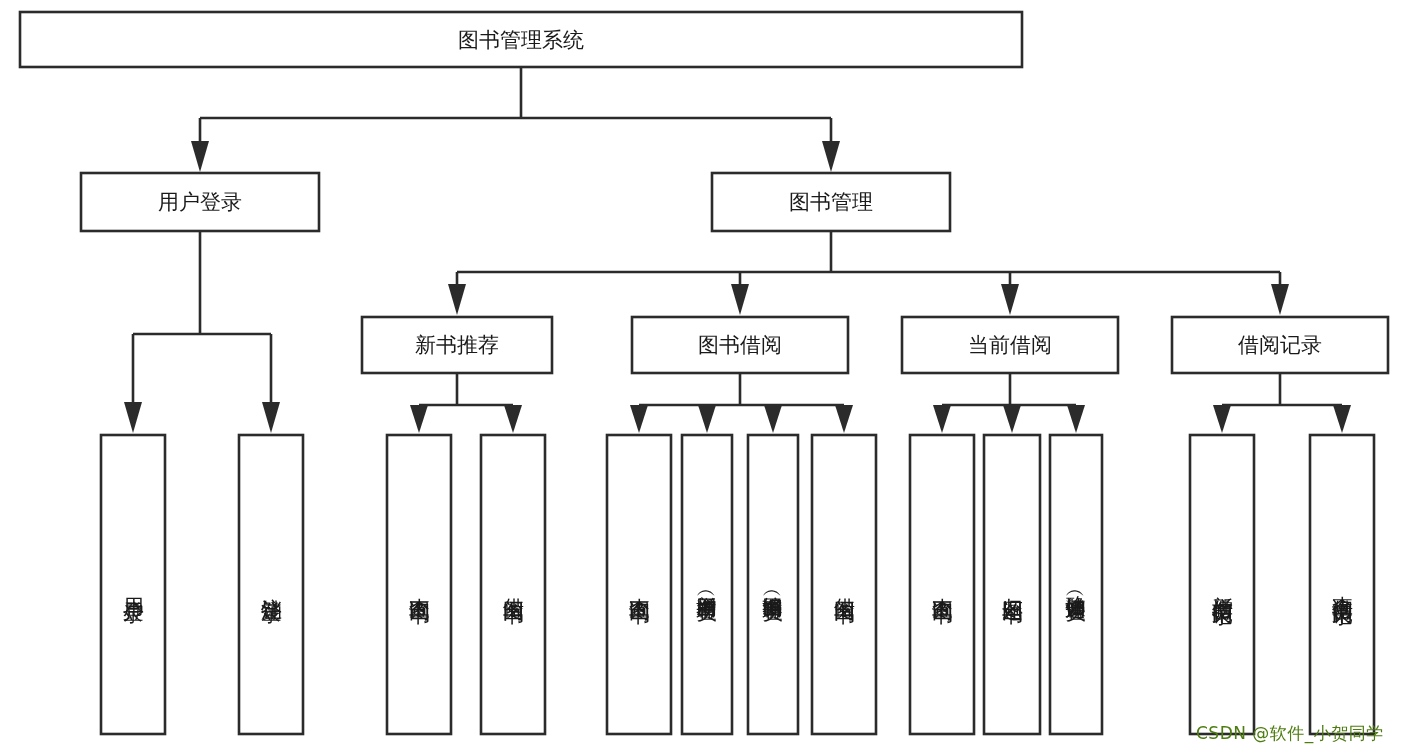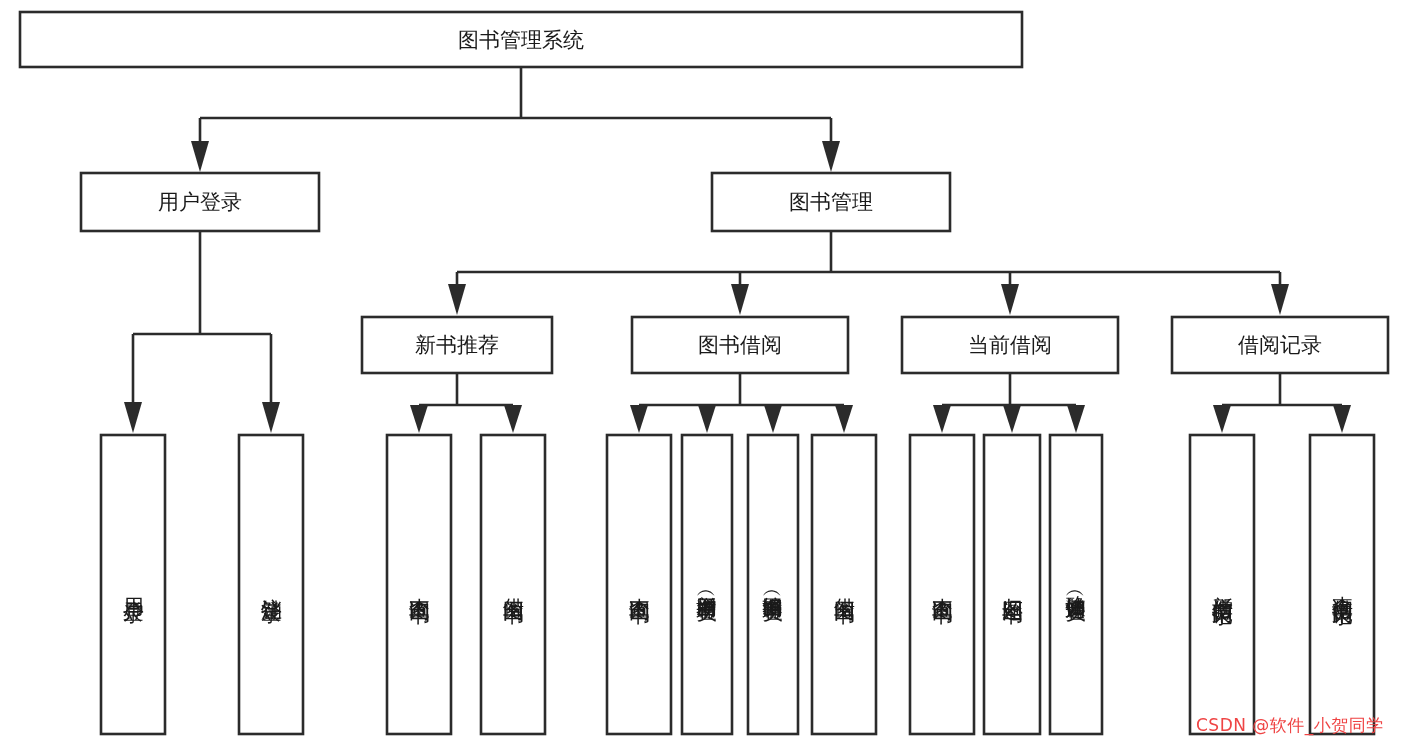--- a/index.html
+++ b/index.html
@@ -61,23 +61,24 @@
     justify-content: center;
     text-align: center;
     line-height: 1;
     pointer-events: none;
     white-space: nowrap;
   }
   .watermark {
     position: absolute;
     font-family: "DejaVu Sans", "Liberation Sans", sans-serif;
     font-size: 17px;
-    color: #ef4444;
+    color: #4d7c0f;
     white-space: nowrap;
     letter-spacing: 0.5px;
+    margin-top: 8px;
   }
 </style>
 </head>
 <body>
 
 <div id="diagram-root">
 
   <svg id="tree-svg" viewBox="0 0 1405 747">
     <defs></defs>
 

